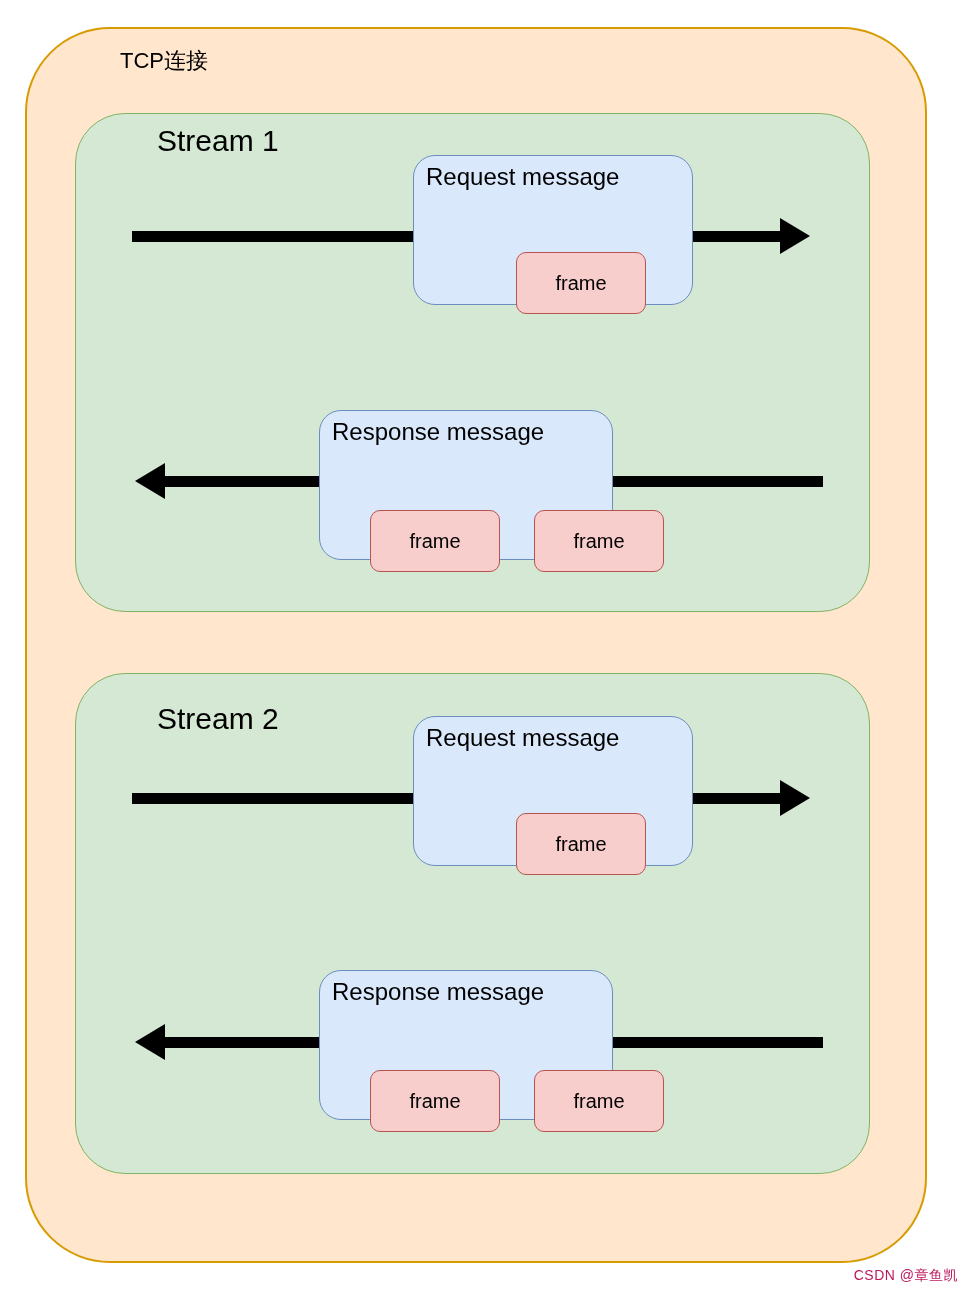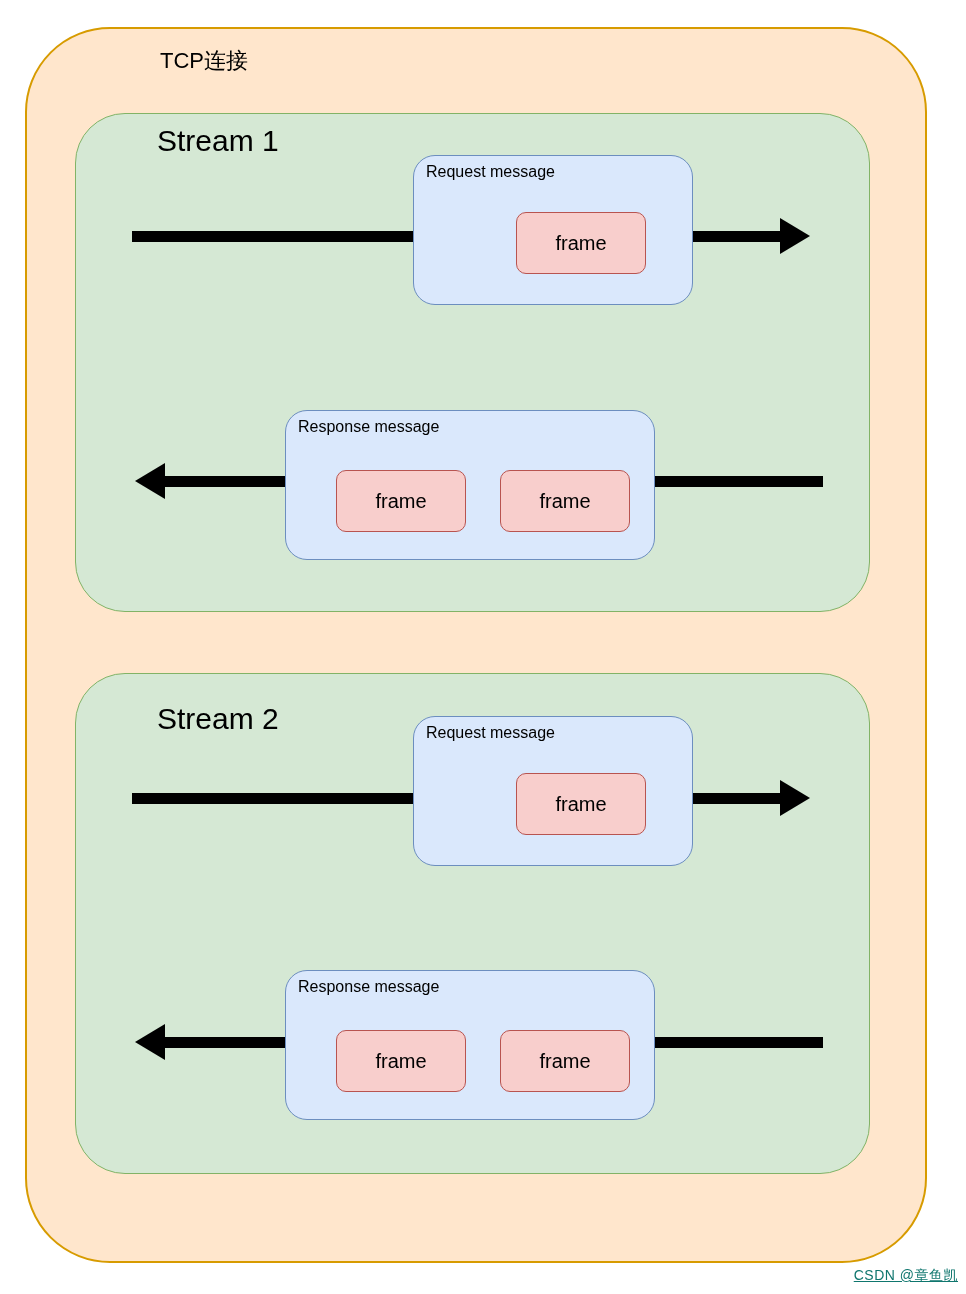--- a/index.html
+++ b/index.html
@@ -16,21 +16,20 @@
   
   .tcp-box {
     left: 25px; top: 27px; width: 902px; height: 1236px;
     background: var(--tcp-fill, #FFE6CC);
     border: 2px solid var(--tcp-stroke, #D79B00);
     border-radius: 85px;
   }
   .tcp-title {
     left: 120px; top: 46px;
     font-size: 22px;
-    margin-left: 40px;
   }
   .stream-box {
     left: 75px; width: 795px;
     background: var(--stream-fill, #D5E8D4);
     border: 1.5px solid var(--stream-stroke, #82B366);
     border-radius: 50px;
   }
   .stream-1 { top: 113px; height: 499px; }
   .stream-2 { top: 673px; height: 501px; }
   .stream-label {
@@ -41,40 +40,41 @@
 
   
   .msg-box {
     background: var(--message-fill, #DAE8FC);
     border: 1.5px solid var(--message-stroke, #6C8EBF);
     border-radius: 22px;
   }
   .msg-title {
     position: absolute;
     left: 12px; top: 7px;
-    font-size: 16px;
+    font-size: 24px;
     white-space: nowrap;
   }
   .req-box { left: 413px; width: 280px; height: 150px; }
   .req-1 { top: 155px; }
   .req-2 { top: 716px; }
-  .resp-box { left: 285px; width: 370px; height: 150px; }
+  .resp-box { left: 319px; width: 294px; height: 150px; }
   .resp-1 { top: 410px; }
   .resp-2 { top: 970px; }
 
   
   .frame {
     position: absolute;
     width: 130px; height: 62px;
     background: var(--frame-fill, #F8CECC);
     border: 1.5px solid var(--frame-stroke, #B85450);
     border-radius: 10px;
     display: flex; align-items: center; justify-content: center;
     font-size: 20px;
     box-sizing: border-box;
+    margin-top: 40px;
   }
   .frame-req { left: 102px; top: 56px; }
   .frame-resp-a { left: 50px; top: 59px; }
   .frame-resp-b { left: 214px; top: 59px; }
 
   
   .arrow-line {
     position: absolute;
     height: 11px;
     background: var(--arrow, #000000);
@@ -98,23 +98,22 @@
   .resp-line { left: 164px; width: 659px; }
   .resp-line-1 { top: 476px; }
   .resp-line-2 { top: 1037px; }
   .resp-head { left: 135px; }
   .resp-head-1 { top: 463px; }
   .resp-head-2 { top: 1024px; }
 
   .watermark {
     right: 8px; top: 1267px;
     font-size: 14px;
-    color: #0f766e;
+    color: #be185d;
     letter-spacing: 0.5px;
-    text-decoration: underline;
   }
 </style>
 </head>
 <body>
 
 <div class="canvas">
 
   <div class="abs tcp-box"></div>
   <div class="abs tcp-title">TCP连接</div>
 

